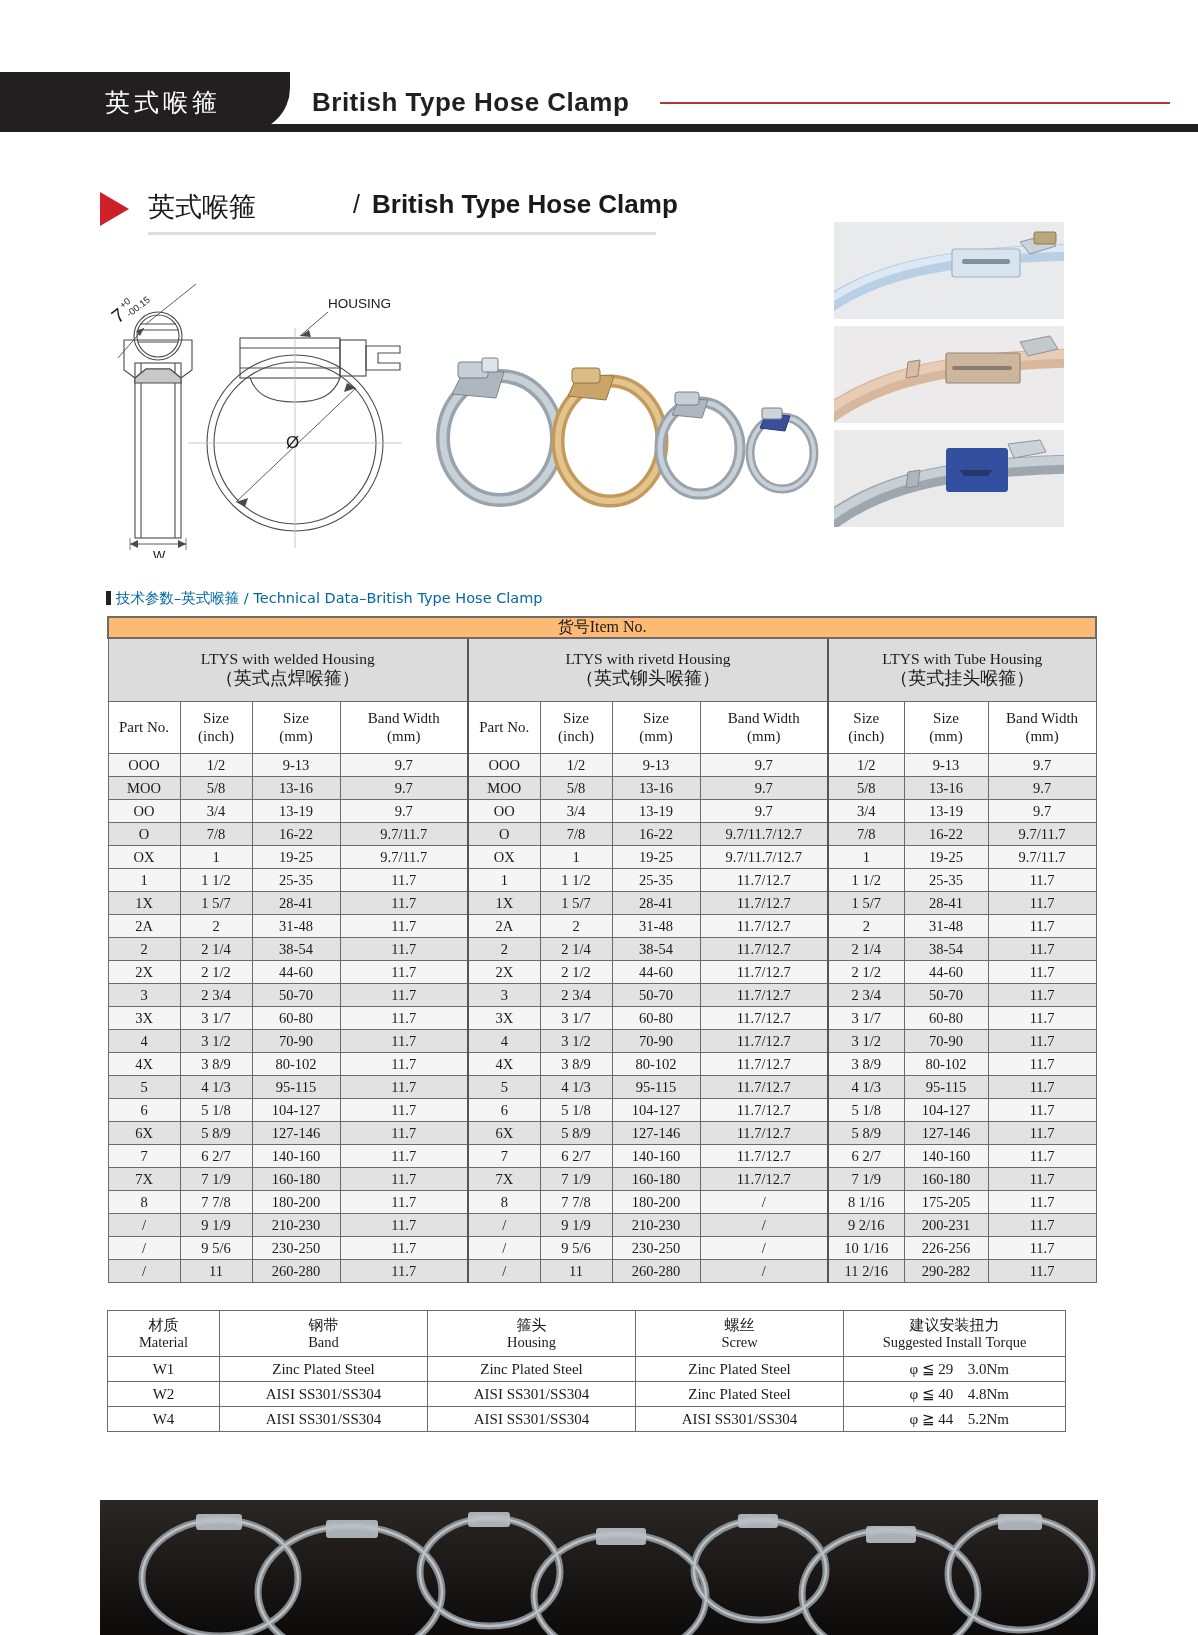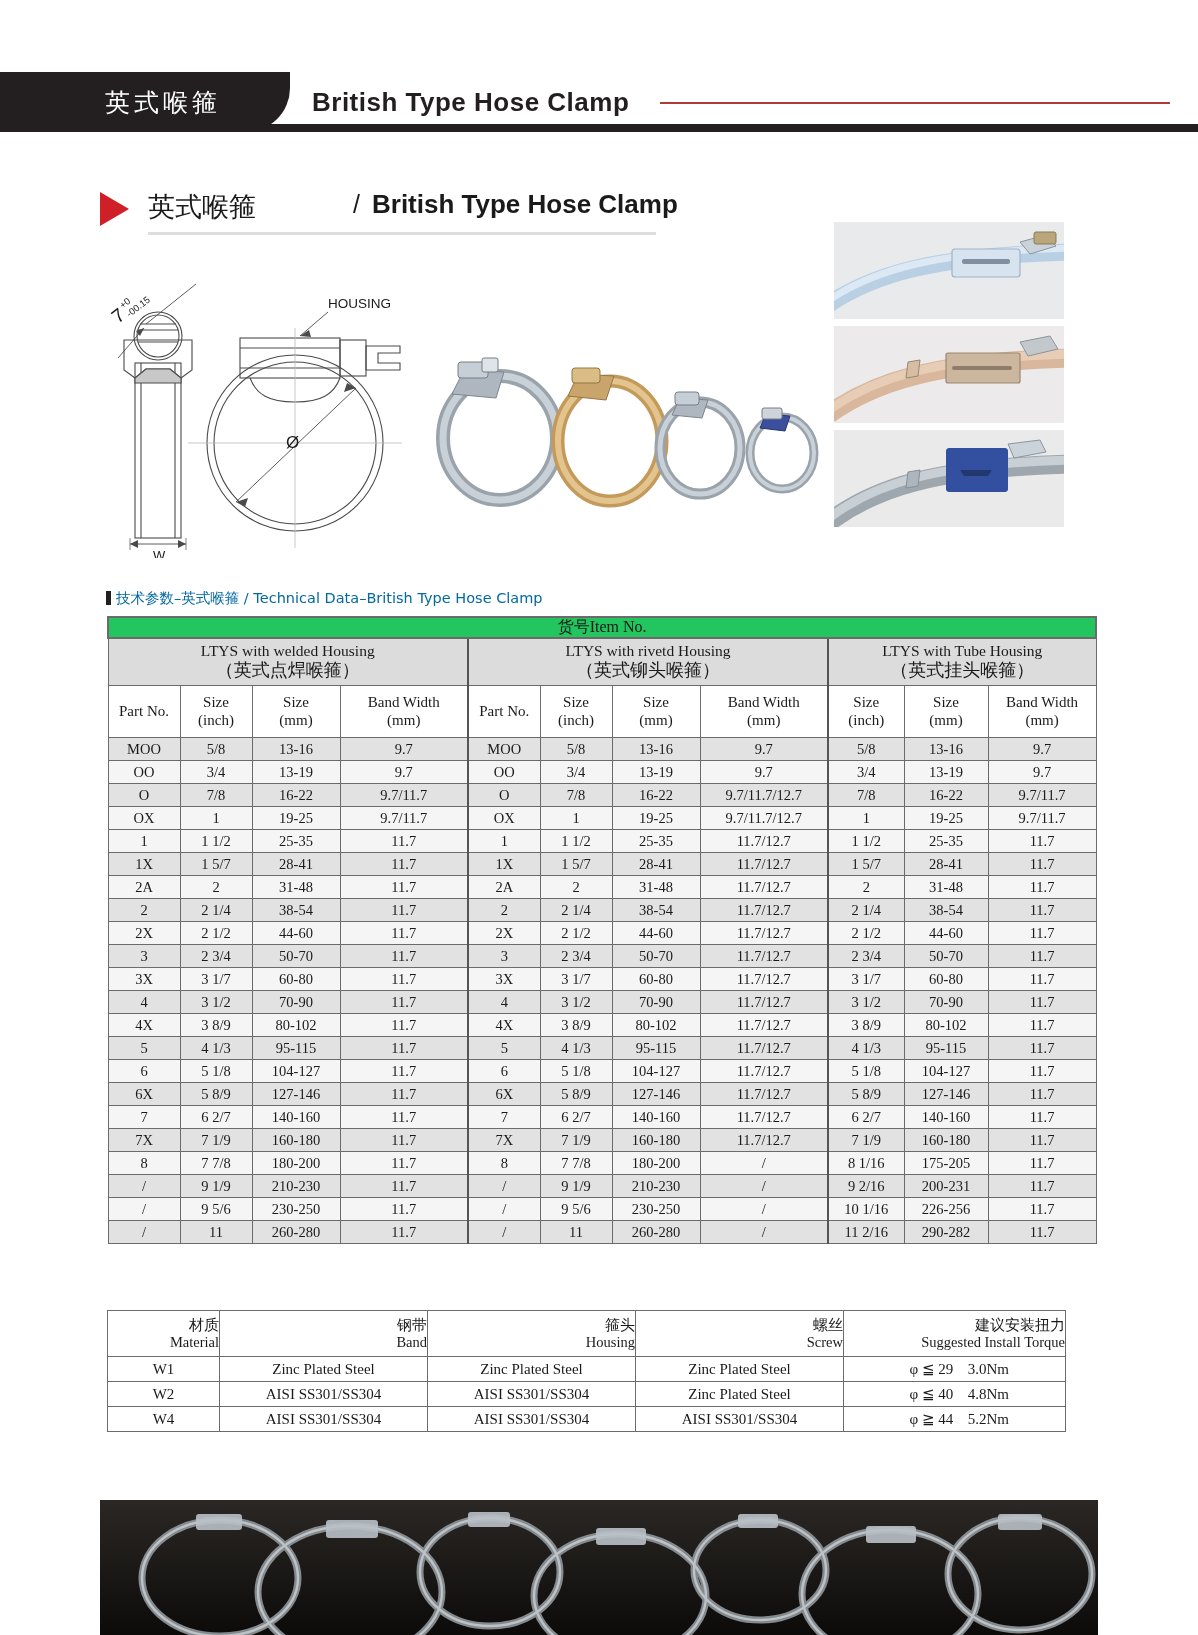--- a/index.html
+++ b/index.html
@@ -160,23 +160,23 @@
     table-layout: fixed;
   }
   table.spec td, table.spec th {
     border: 1px solid #6b6b6b;
     text-align: center;
     vertical-align: middle;
     font-weight: normal;
     padding: 0;
     line-height: 1.16;
   }
-  table.spec tr.r-item td { height: 16px; font-size: 16px; background: #22c55e; }
+  table.spec tr.r-item td { height: 16px; font-size: 16px; background: #fdba74; }
   table.spec tr.r-group td {
-    height: 48px;
+    height: 64px;
     background: #dcdcdc;
     font-size: 15.5px;
   }
   table.spec tr.r-group td .cn { font-family: Liberation Sans, sans-serif; font-size: 18px; }
   table.spec tr.r-sub td {
     height: 52px;
     background: #ffffff;
     font-size: 15px;
   }
   table.spec tr.r-data td { height: 23px; font-size: 14.5px; }
@@ -196,21 +196,21 @@
     color: #1a1a1a;
     table-layout: fixed;
   }
   table.mat td {
     border: 1px solid #6b6b6b;
     text-align: center;
     vertical-align: middle;
     padding: 0;
     line-height: 1.2;
   }
-  table.mat tr.m-head td { height: 46px; background: #ffffff; text-align: right; }
+  table.mat tr.m-head td { height: 46px; background: #ffffff; }
   table.mat tr.m-head td .cn {
     font-family: "DejaVu Sans", sans-serif;
     font-size: 15px;
     display: block;
   }
   table.mat tr.m-head td .en { display: block; font-size: 14.5px; }
   table.mat tr.m-row td { height: 25px; font-size: 15px; background: #ffffff; }
   .torque-cell { position: relative; }
   .torque-line {
     display: flex;
@@ -420,20 +420,33 @@
       <td><span>Size</span><br><span>(mm)</span></td>
       <td><span>Band Width</span><br><span>(mm)</span></td>
       <td class="grp-sep">Part No.</td>
       <td><span>Size</span><br><span>(inch)</span></td>
       <td><span>Size</span><br><span>(mm)</span></td>
       <td><span>Band Width</span><br><span>(mm)</span></td>
       <td class="grp-sep"><span>Size</span><br><span>(inch)</span></td>
       <td><span>Size</span><br><span>(mm)</span></td>
       <td><span>Band Width</span><br><span>(mm)</span></td>
     </tr>
+  <tr class="r-data odd">
+        <td>OOO</td>
+        <td>1/2</td>
+        <td>9-13</td>
+        <td>9.7</td>
+        <td class="grp-sep">OOO</td>
+        <td>1/2</td>
+        <td>9-13</td>
+        <td>9.7</td>
+        <td class="grp-sep">1/2</td>
+        <td>9-13</td>
+        <td>9.7</td>
+      </tr>
       <tr class="r-data even">
         <td>MOO</td>
         <td>5/8</td>
         <td>13-16</td>
         <td>9.7</td>
         <td class="grp-sep">MOO</td>
         <td>5/8</td>
         <td>13-16</td>
         <td>9.7</td>
         <td class="grp-sep">5/8</td>

